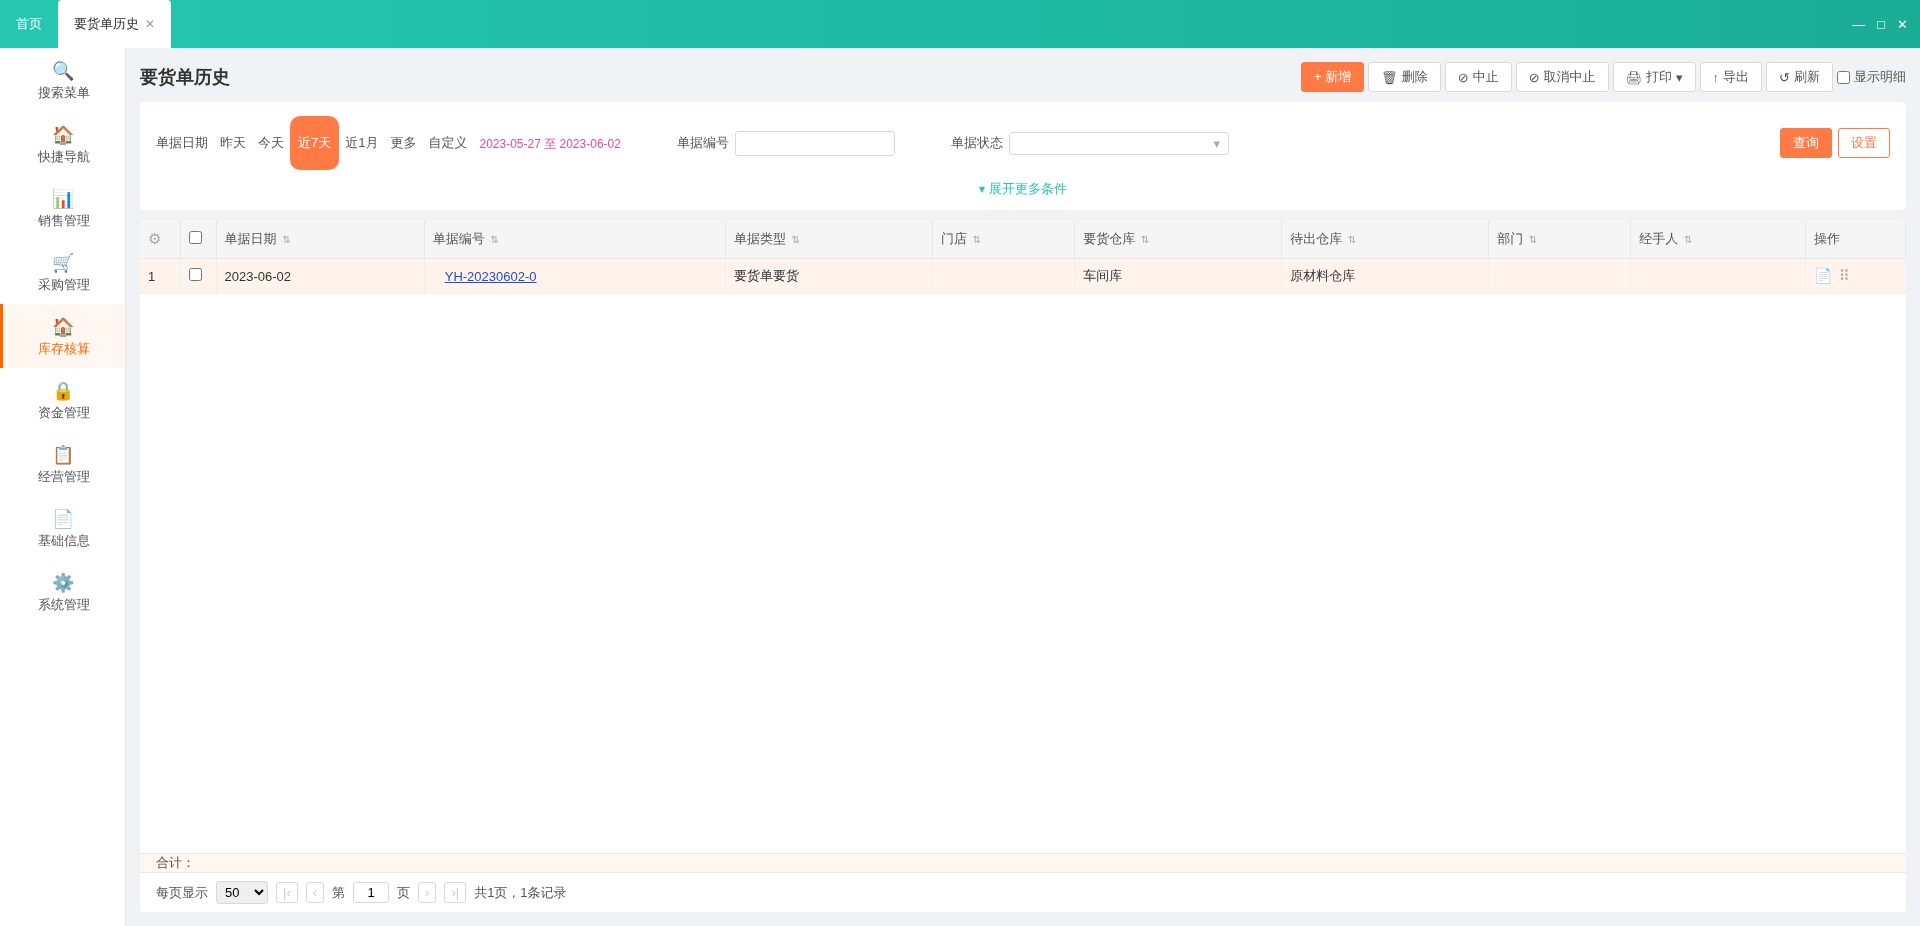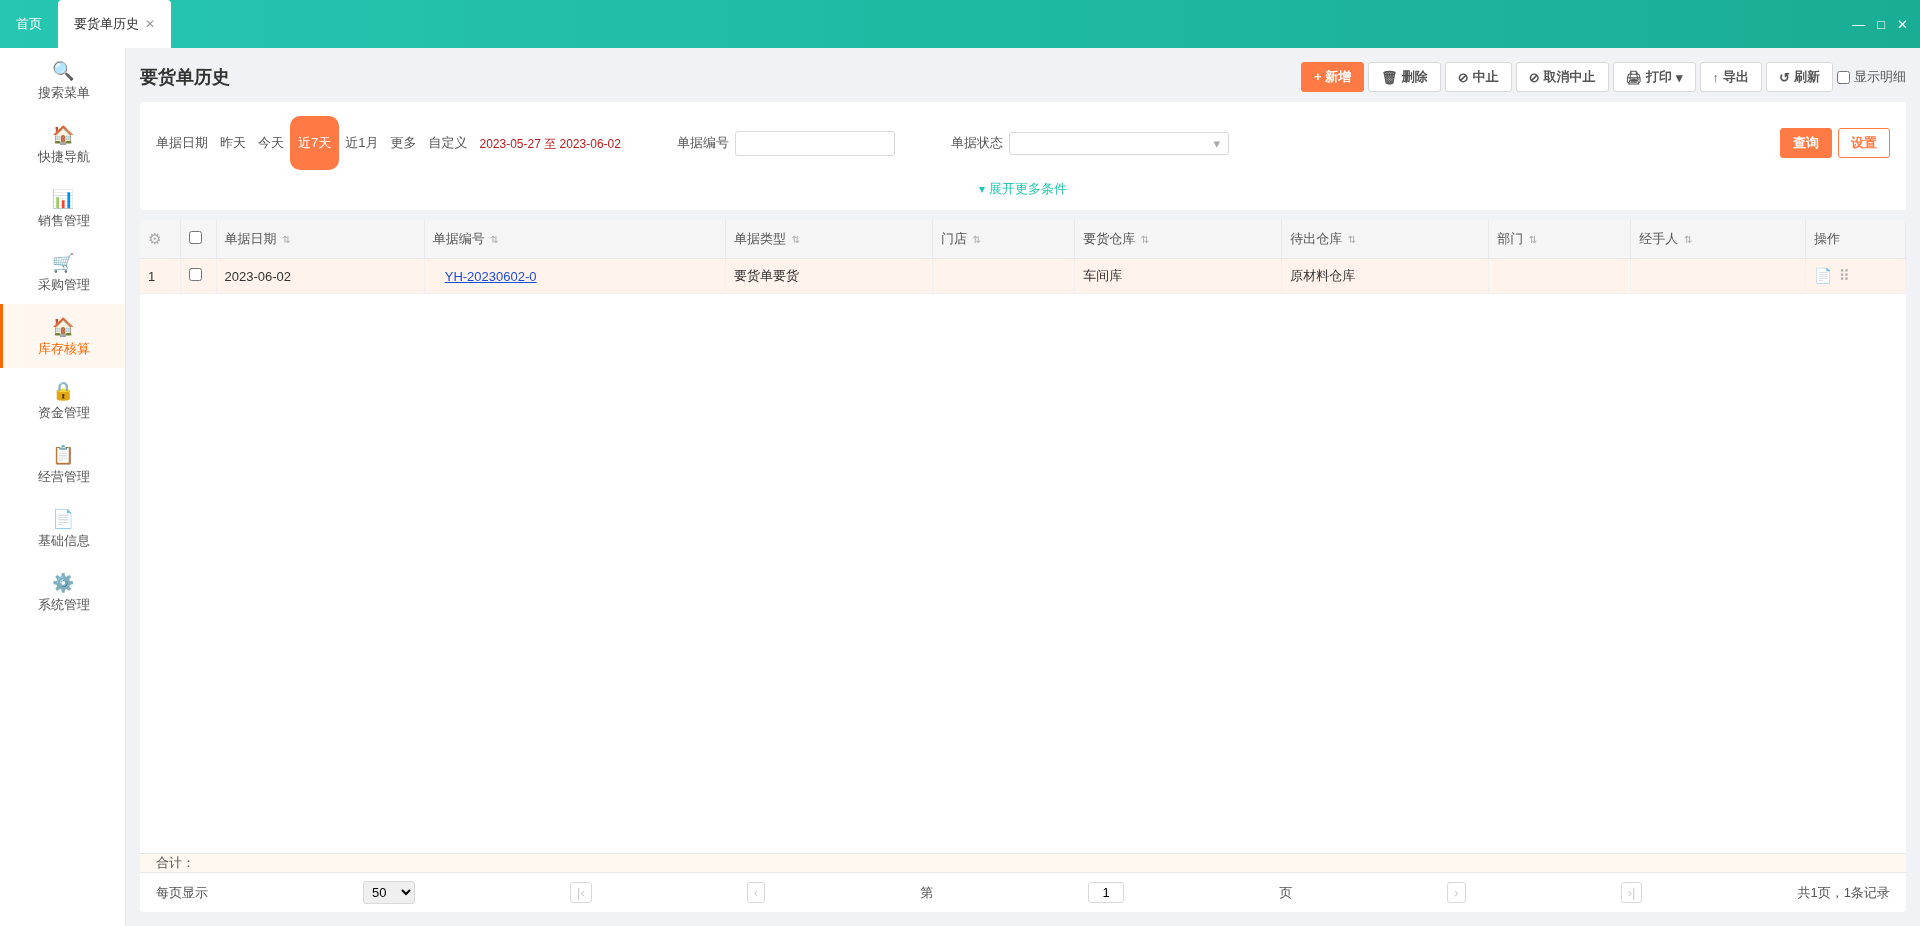--- a/index.html
+++ b/index.html
@@ -144,21 +144,21 @@
       font-size: 13px;
     }
     .date-shortcut.active {
       background: #ff7a45;
       color: #fff;
       border-radius: 10px;
       padding: 18px 8px;
     }
     .date-range-text {
       font-size: 12px;
-      color: #b91c1c;
+      color: #ec4899;
       margin-top: 2px;
     }
     .filter-input {
       border: 1px solid #d9d9d9;
       border-radius: 3px;
       padding: 4px 8px;
       width: 160px;
       font-size: 13px;
       outline: none;
     }
@@ -177,21 +177,20 @@
       padding: 5px 12px;
       border: 1px solid #d9d9d9;
       border-radius: 3px;
       cursor: pointer;
       background: #fff;
       font-size: 13px;
       display: flex;
       align-items: center;
       gap: 4px;
       color: #555;
-      font-weight: bold;
     }
     .btn-primary {
       background: #ff7a45;
       border-color: #ff7a45;
       color: #fff;
     }
     .btn-setting {
       background: #fff;
       border-color: #ff7a45;
       color: #ff7a45;
@@ -244,21 +243,21 @@
       padding: 0 16px;
       color: #555;
       font-size: 13px;
       flex-shrink: 0;
     }
 
     
     .pagination-bar {
       display: flex;
       align-items: center;
-      justify-content: space-between;
+      justify-content: flex-start;
       padding: 8px 16px;
       background: #fff;
       border-top: 1px solid #e8e8e8;
       gap: 8px;
       flex-shrink: 0;
       font-size: 13px;
       color: #555;
     }
     .pagination-bar .page-size-select {
       border: 1px solid #d9d9d9;

